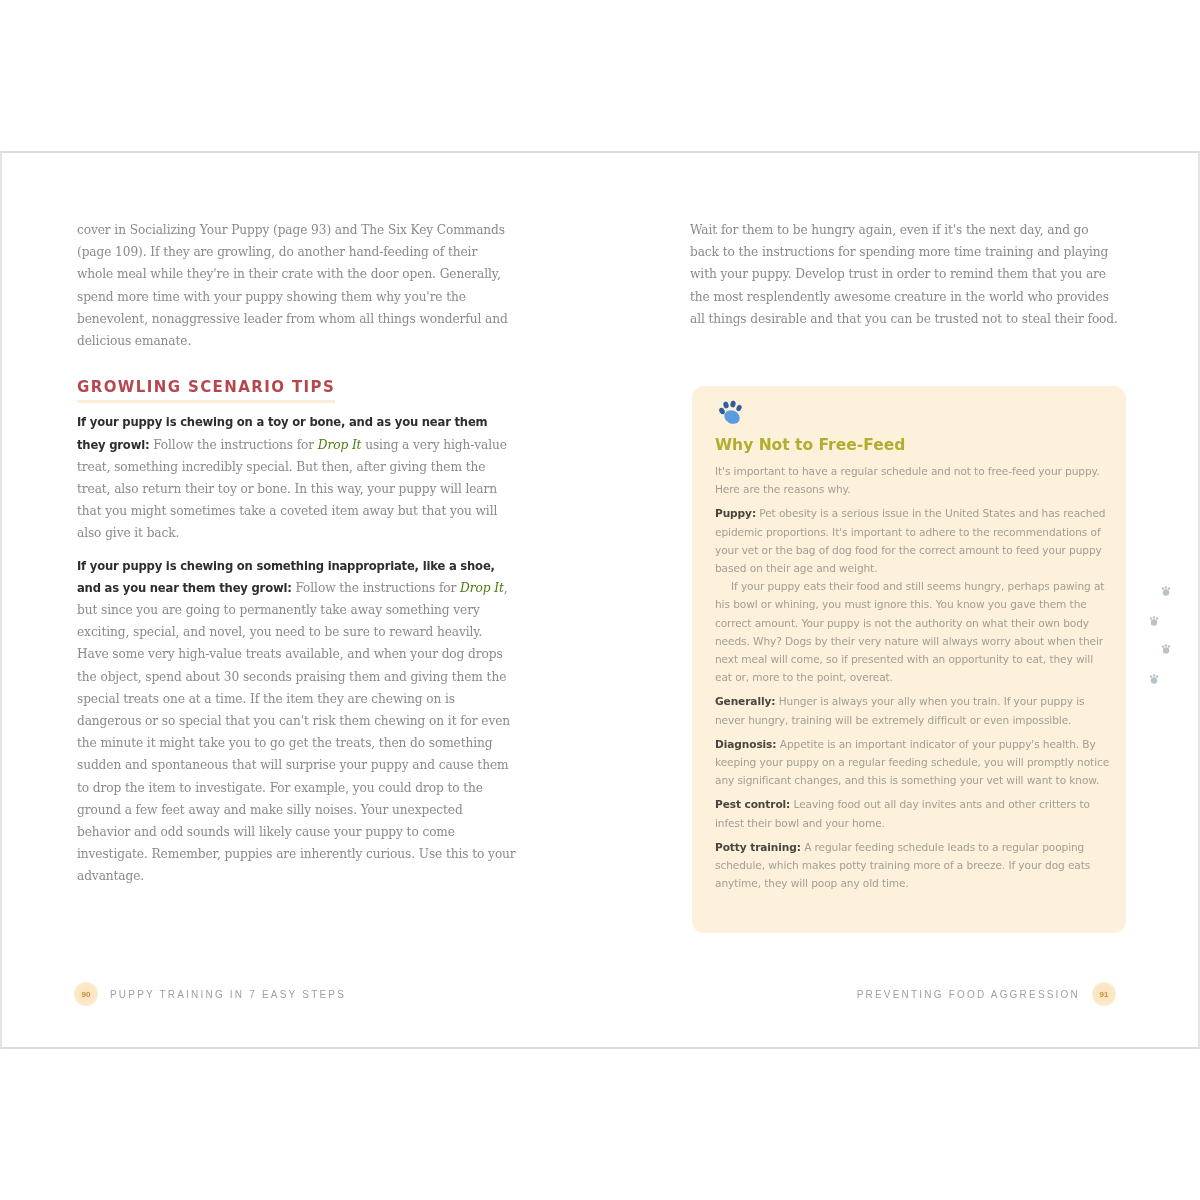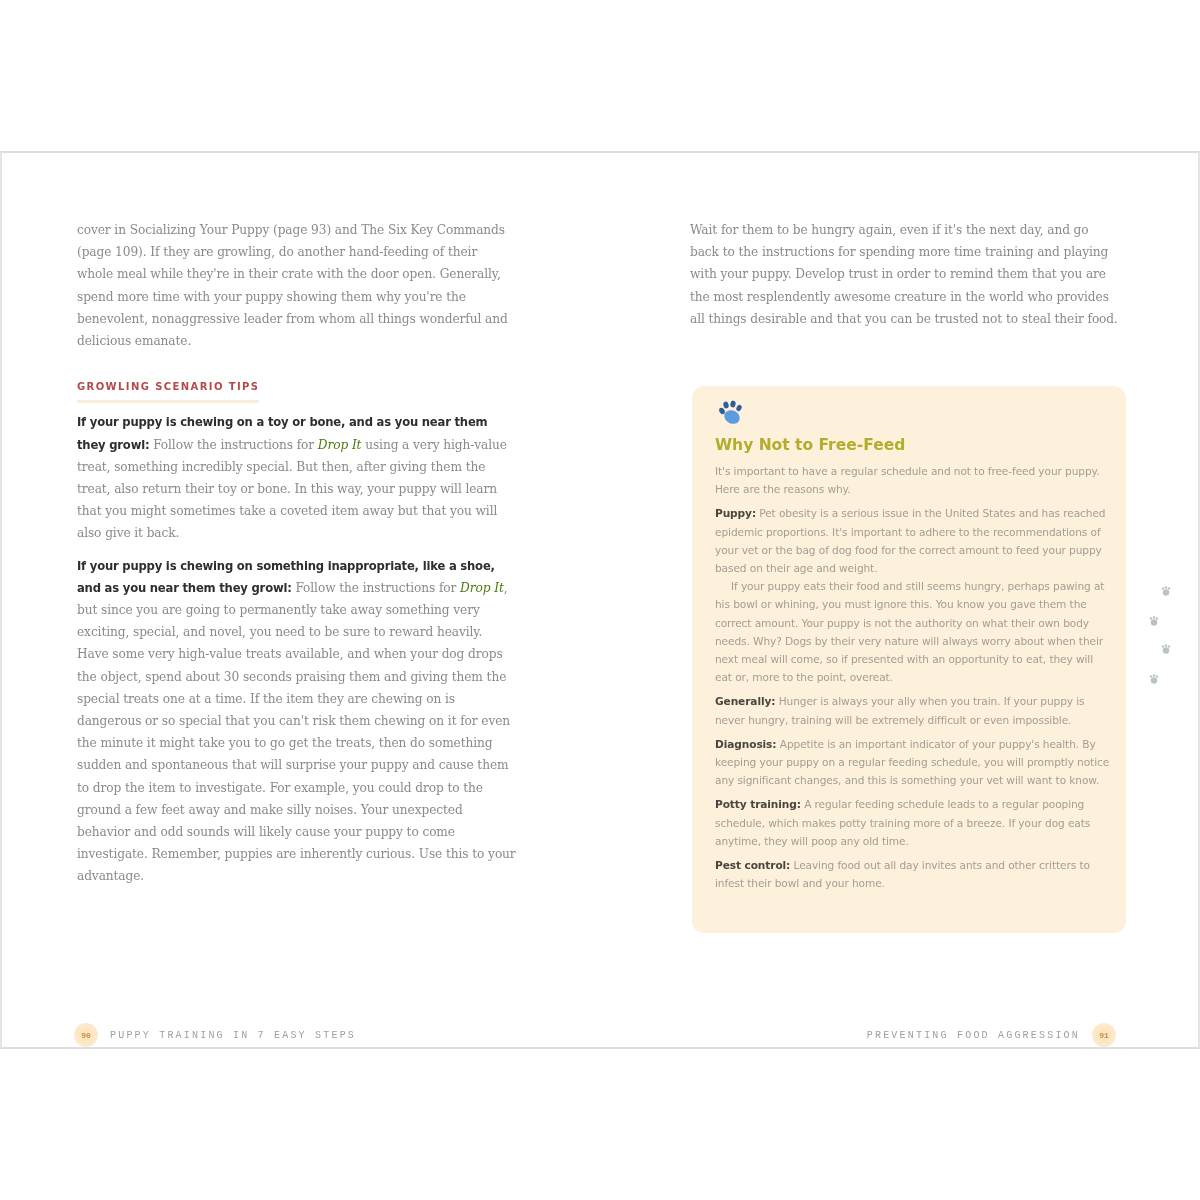--- a/index.html
+++ b/index.html
@@ -28,21 +28,21 @@
       font-size: 12.2px;
       line-height: 22.2px;
       color: #8a8a8a;
       letter-spacing: -0.1px;
     }
     .para { margin-bottom: 10px; }
     .section-heading {
       display: inline-block;
       font-family: "DejaVu Sans", sans-serif;
       font-weight: bold;
-      font-size: 10px;
+      font-size: 15px;
       letter-spacing: 1.4px;
       color: #b5484f;
       margin-top: 14px;
       margin-bottom: 8px;
       padding-bottom: 2px;
       border-bottom: 3px solid #fbeed6;
     }
     .lead-bold {
       font-family: "DejaVu Sans", sans-serif;
       font-weight: bold;
@@ -89,23 +89,23 @@
     .box-indent { text-indent: 16px; }
     .box-lead { font-weight: bold; color: #4a453e; }
 
     
     .paw-trail { position: absolute; left: 1146px; top: 432px; width: 30px; height: 110px; }
     .mini-paw { position: absolute; width: 12px; height: 12px; }
 
     
     .footer {
       position: absolute;
-      top: 870px;
+      top: 829px;
       display: flex; align-items: center;
-      font-family: Liberation Mono, monospace;
+      font-family: Liberation Sans, sans-serif;
       font-size: 10px;
       letter-spacing: 2.2px;
       color: #9c9fa8;
     }
     .footer-left { left: 72px; }
     .footer-right { right: 82px; }
     .page-badge {
       width: 24px; height: 24px;
       border-radius: 50%;
       background: radial-gradient(circle, #fbe1b8 0%, #fce9c9 60%, #fef3e2 100%);
@@ -161,25 +161,25 @@
 
       <p class="box-para">
         <span class="box-lead">Generally:</span><span> Hunger is always your ally when you train. If your puppy is never hungry, training will be extremely difficult or even impossible.</span>
       </p>
 
       <p class="box-para">
         <span class="box-lead">Diagnosis:</span><span> Appetite is an important indicator of your puppy's health. By keeping your puppy on a regular feeding schedule, you will promptly notice any significant changes, and this is something your vet will want to know.</span>
       </p>
 
       <p class="box-para">
+        <span class="box-lead">Pest control:</span><span> Leaving food out all day invites ants and other critters to infest their bowl and your home.</span>
+      </p>
+
+      <p class="box-para">
         <span class="box-lead">Potty training:</span><span> A regular feeding schedule leads to a regular pooping schedule, which makes potty training more of a breeze. If your dog eats anytime, they will poop any old time.</span>
-      </p>
-
-      <p class="box-para">
-        <span class="box-lead">Pest control:</span><span> Leaving food out all day invites ants and other critters to infest their bowl and your home.</span>
       </p>
     </div>
   </div>
 
   <div class="paw-trail">
     <svg class="mini-paw" style="left:12px;top:0;" viewBox="0 0 12 12">
         <circle cx="6" cy="7.5" r="3.2" fill="#b9c3c7"></circle>
         <circle cx="3" cy="3.5" r="1.2" fill="#b9c3c7"></circle>
         <circle cx="6" cy="2.5" r="1.2" fill="#b9c3c7"></circle>
         <circle cx="9" cy="3.5" r="1.2" fill="#b9c3c7"></circle>

